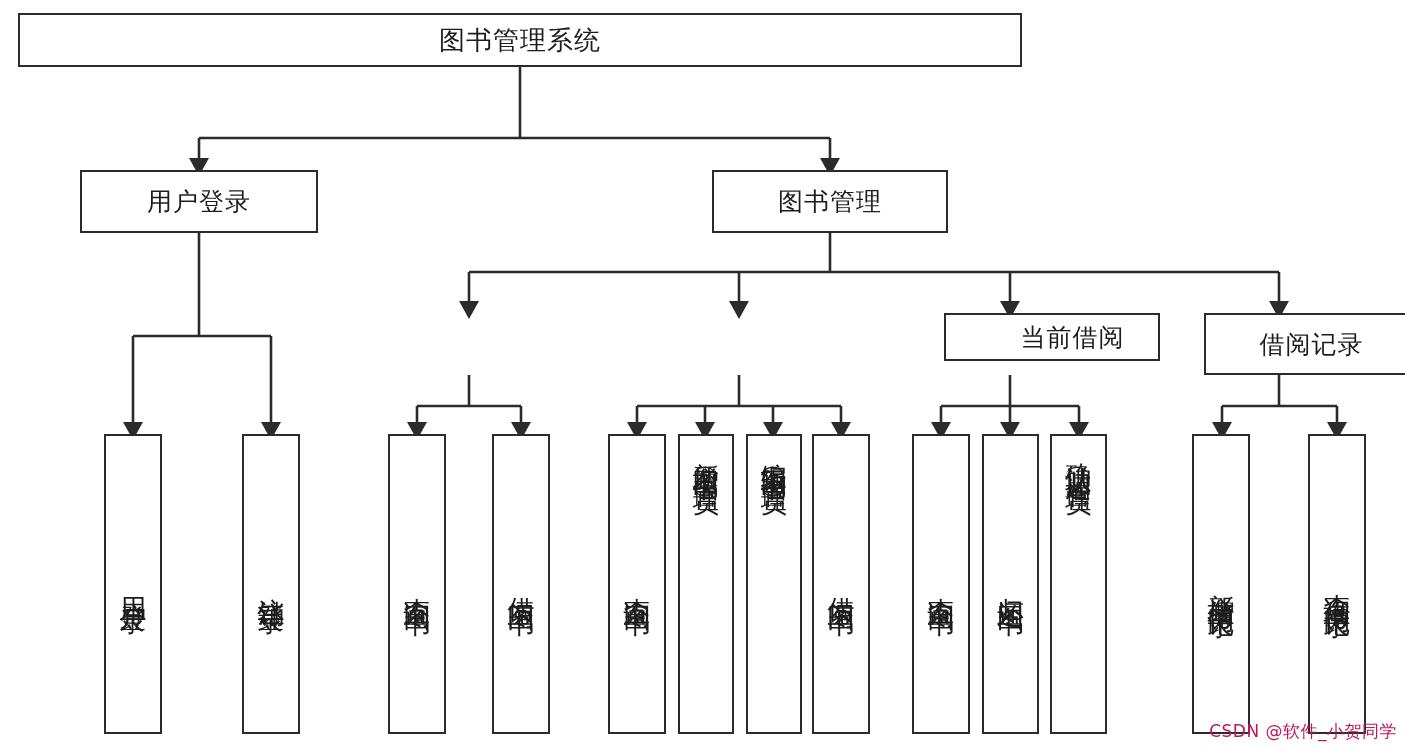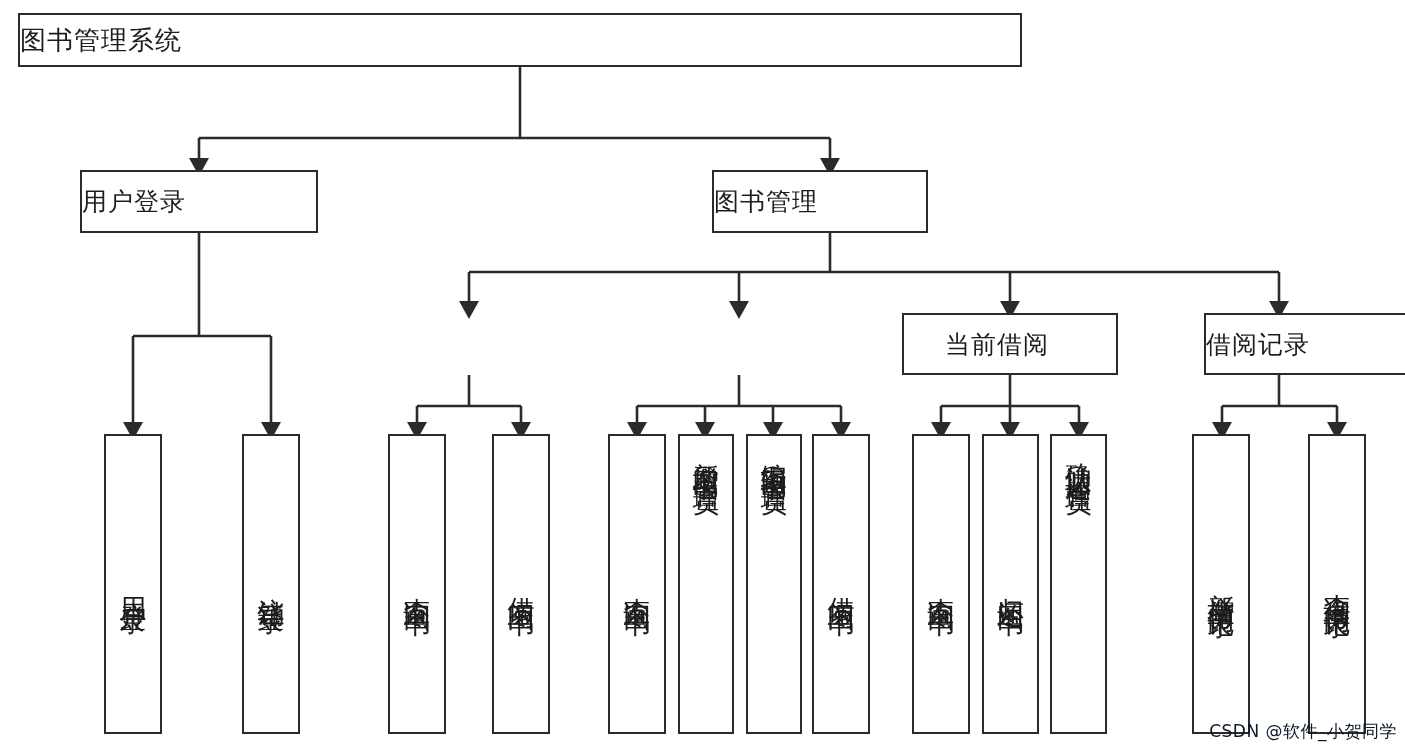--- a/index.html
+++ b/index.html
@@ -26,20 +26,21 @@
     height: 747px;
     pointer-events: none;
   }
   .node {
     position: absolute;
     box-sizing: border-box;
     border: 2.5px solid #2b2b2b;
     background: #ffffff;
     display: flex;
     align-items: center;
+    justify-content: center;
     overflow: hidden;
   }
   .node .label {
     color: #1c1c1c;
     line-height: 1.0;
     white-space: nowrap;
     letter-spacing: 1px;
   }
   
   .node.horiz .label {
@@ -69,21 +70,21 @@
   
   .node.leaf.mid {
     align-items: center;
     padding-top: 0;
   }
   .watermark {
     position: absolute;
     right: 8px;
     bottom: 4px;
     font-size: 17px;
-    color: #0f172a;
+    color: #be185d;
     white-space: nowrap;
     letter-spacing: 0.5px;
   }
 </style>
 </head>
 <body>
 
 <div id="canvas">
 
   <svg class="wires" viewBox="0 0 1405 747" xmlns="http://www.w3.org/2000/svg">
@@ -139,27 +140,27 @@
   </svg>
 
   <div class="node horiz root" style="left:18px; top:13px; width:1004px; height:54px;">
     <span class="label">图书管理系统</span>
   </div>
 
   <div class="node horiz" style="left:80px; top:170px; width:238px; height:63px;">
     <span class="label">用户登录</span>
   </div>
 
-  <div class="node horiz" style="left:712px; top:170px; width:216px; height:63px;">
+  <div class="node horiz" style="left:712px; top:170px; width:236px; height:63px;">
     <span class="label">图书管理</span>
   </div>
 
 
 
-  <div class="node horiz" style="left:902px; top:313px; width:216px; height:62px;padding-left:41px;">
+  <div class="node horiz" style="left:944px; top:313px; width:216px; height:48px;padding-left:41px;">
     <span class="label">当前借阅</span>
   </div>
 
   <div class="node horiz" style="left:1172px; top:313px; width:215px; height:62px;margin-left:32px;">
     <span class="label">借阅记录</span>
   </div>
 
   <div class="node leaf mid" style="left:104px; top:434px; width:58px; height:300px;">
     <span class="label">用户登录</span>
   </div>

